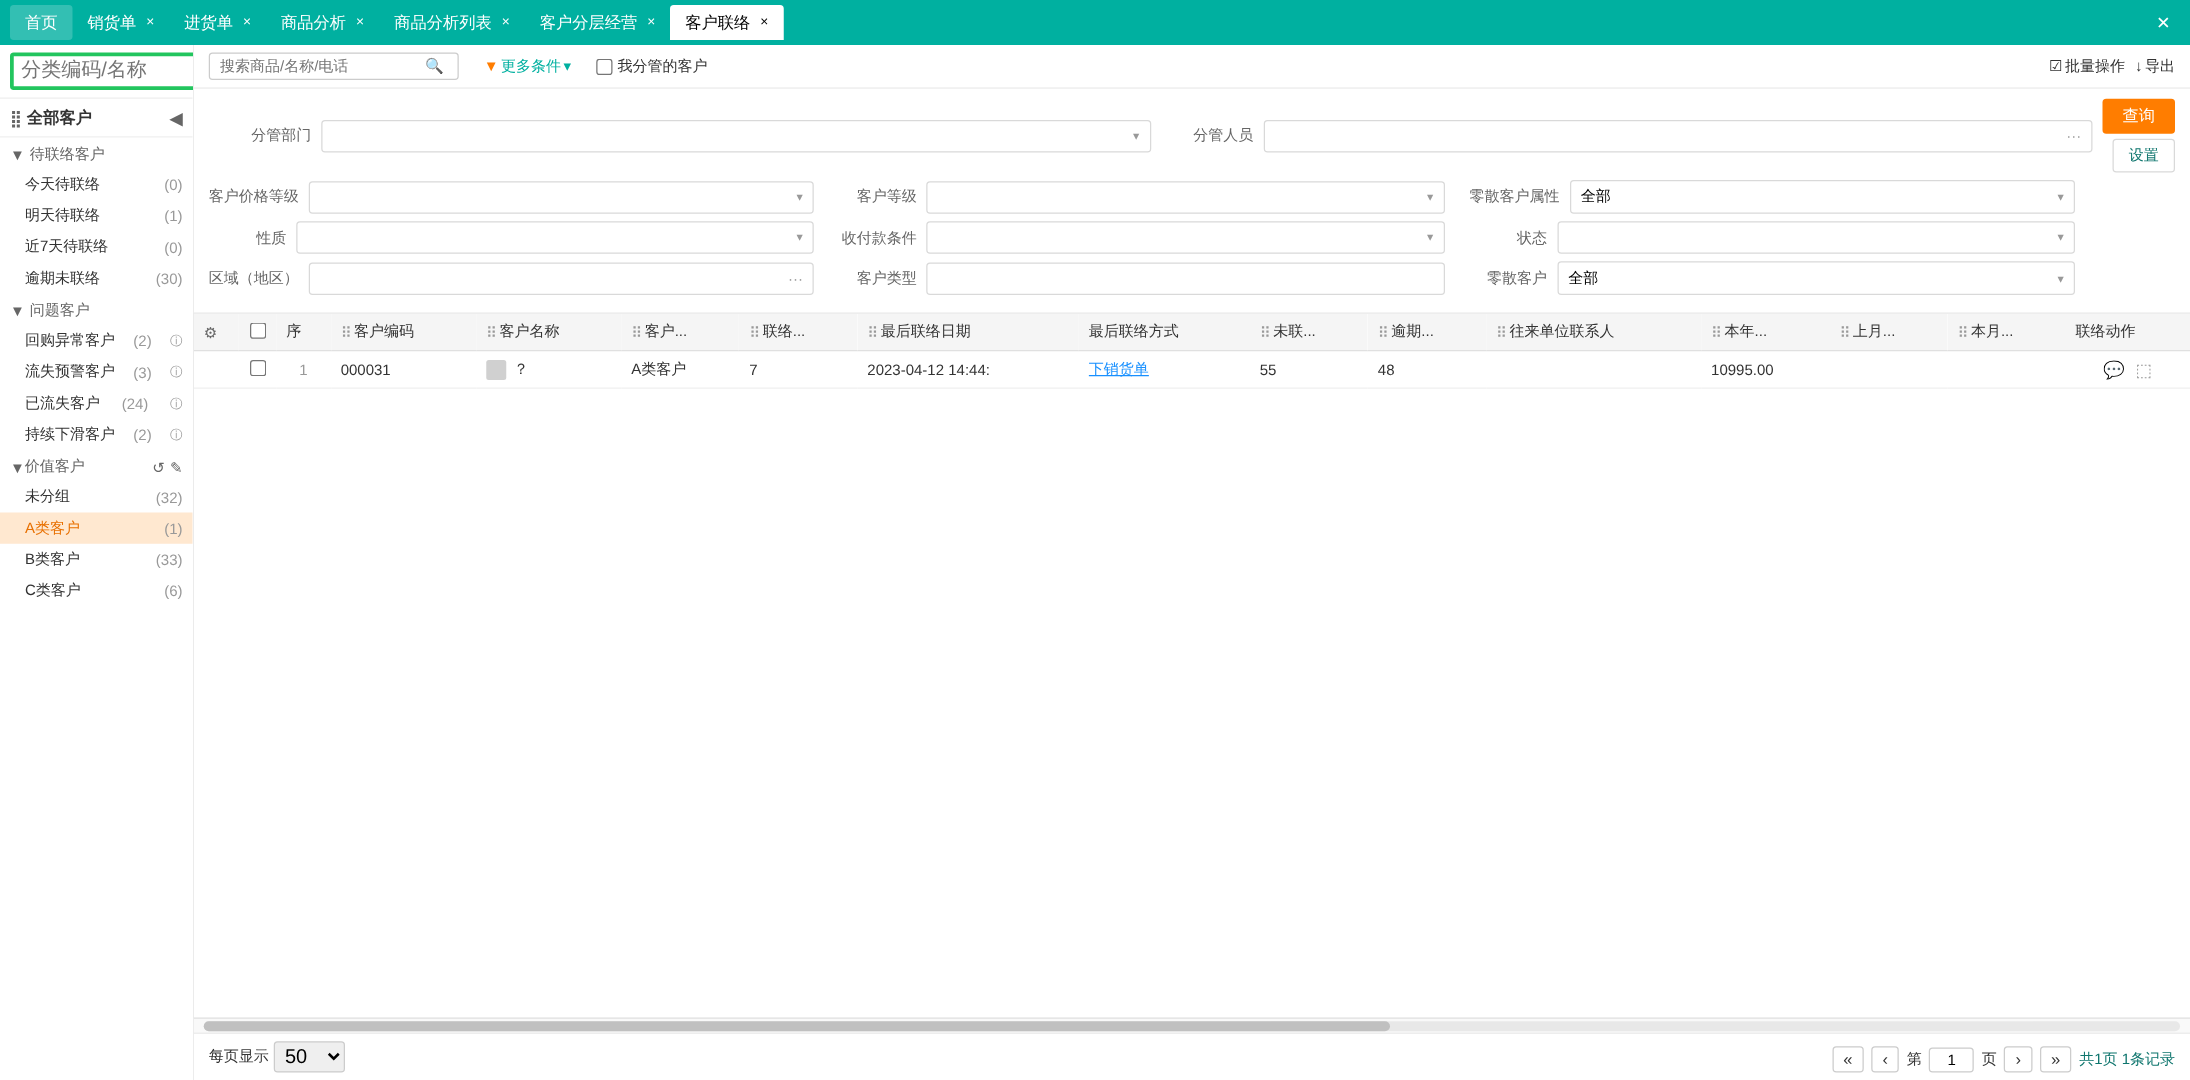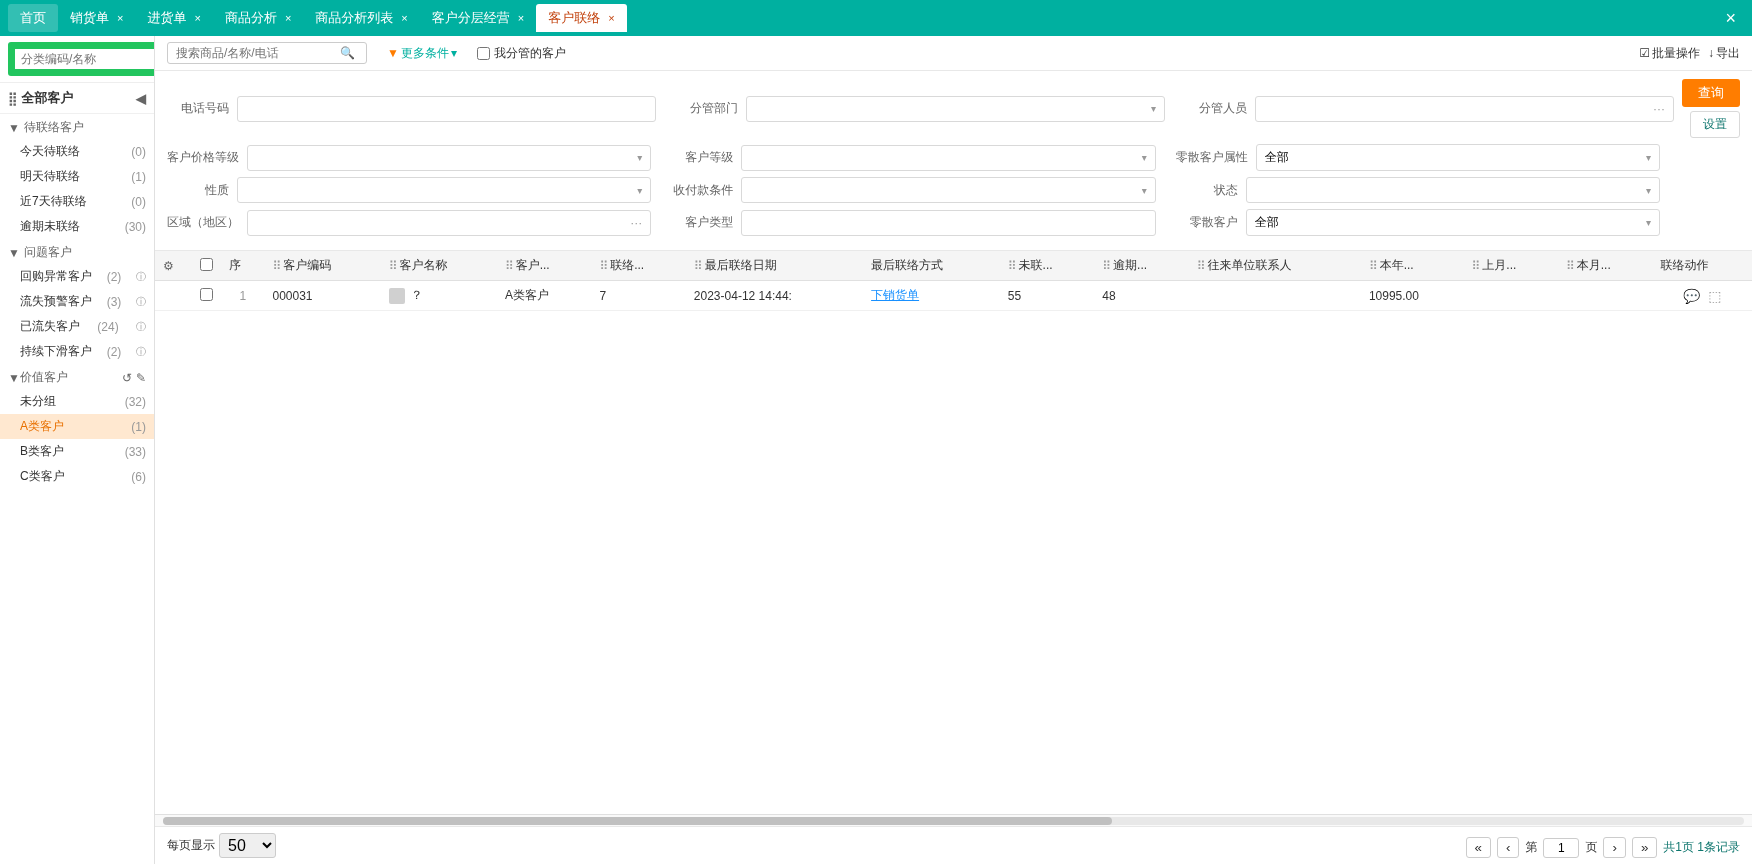--- a/index.html
+++ b/index.html
@@ -8,40 +8,40 @@
     
     .top-nav {
       display: flex; align-items: center;
       background: #00b0a0; height: 36px; padding: 0 8px;
     }
     .top-nav-item {
       display: flex; align-items: center; padding: 0 12px; height: 28px;
       color: #fff; cursor: pointer; font-size: 13px; gap: 4px;
     }
     .top-nav-item.home { background: rgba(255,255,255,0.2); border-radius: 3px; }
-    .top-nav-item.active { background: #fff; color: #c2410c; border-radius: 3px 3px 0 0; }
+    .top-nav-item.active { background: #fff; color: #000000; border-radius: 3px 3px 0 0; }
     .top-nav-item .close-x { font-size: 11px; margin-left: 4px; color: inherit; }
     .top-nav-spacer { flex: 1; }
     .top-nav-close { color: #fff; font-size: 18px; cursor: pointer; padding: 0 8px; }
 
     
     .main-layout { display: flex; height: calc(864px - 36px); }
 
     
     .sidebar {
       width: 155px; background: #fff; border-right: 1px solid #e0e0e0;
       display: flex; flex-direction: column; overflow-y: auto;
     }
     .sidebar-search {
       display: flex; align-items: center; padding: 6px 8px;
       border-bottom: 1px solid #eee;
     }
     .sidebar-search input {
-      flex: 1; border: 7px solid #22c55e; border-radius: 3px;
-      padding: 3px 6px; font-size: 12px; outline: none;
+      flex: 1; border: 3px solid #22c55e; border-radius: 3px;
+      padding: 3px 6px; font-size: 16px; outline: none;
     }
 
     .sidebar-section-header {
       display: flex; align-items: center; padding: 6px 8px;
       font-weight: bold; font-size: 13px; color: #333;
       border-bottom: 1px solid #f0f0f0;
     }
     .sidebar-section-header .grid-icon { margin-right: 4px; color: #666; }
     .sidebar-section-header .collapse-arrow { margin-left: auto; cursor: pointer; color: #666; }
 
@@ -346,26 +346,20 @@
         <div class="export-btn">
           <span>↓</span>
           <span>导出</span>
         </div>
       </div>
     </div>
 
     <div class="advanced-filter">
 
       <div class="filter-row">
-        <div class="filter-cell">
-          <span class="filter-label">电话号码</span>
-          <div class="filter-input">
-            <span></span>
-          </div>
-        </div>
         <div style="width:20px"></div>
         <div class="filter-cell">
           <span class="filter-label">分管部门</span>
           <div class="filter-input">
             <span></span>
             <span class="arrow">▾</span>
           </div>
         </div>
         <div style="width:20px"></div>
         <div class="filter-cell">

